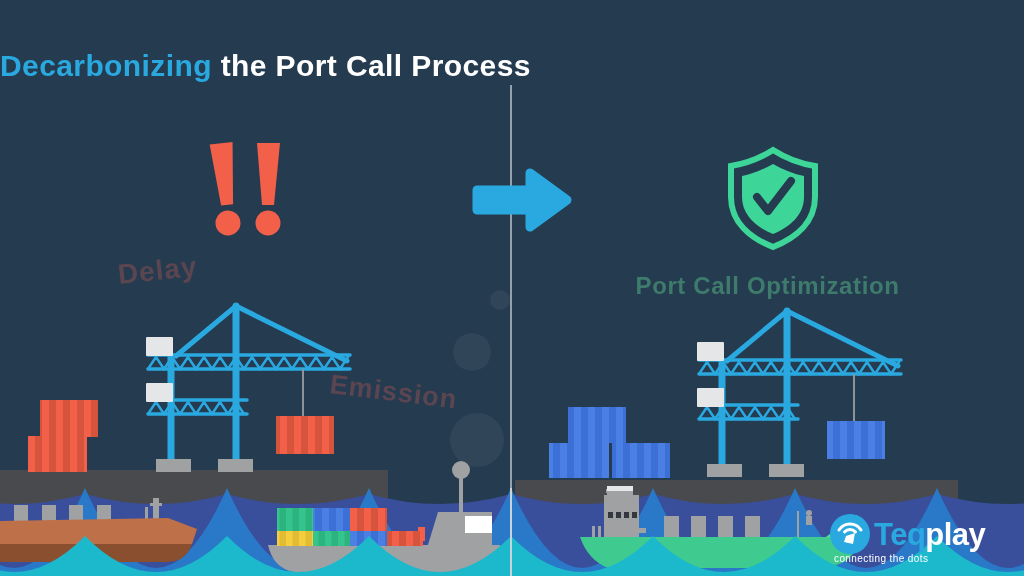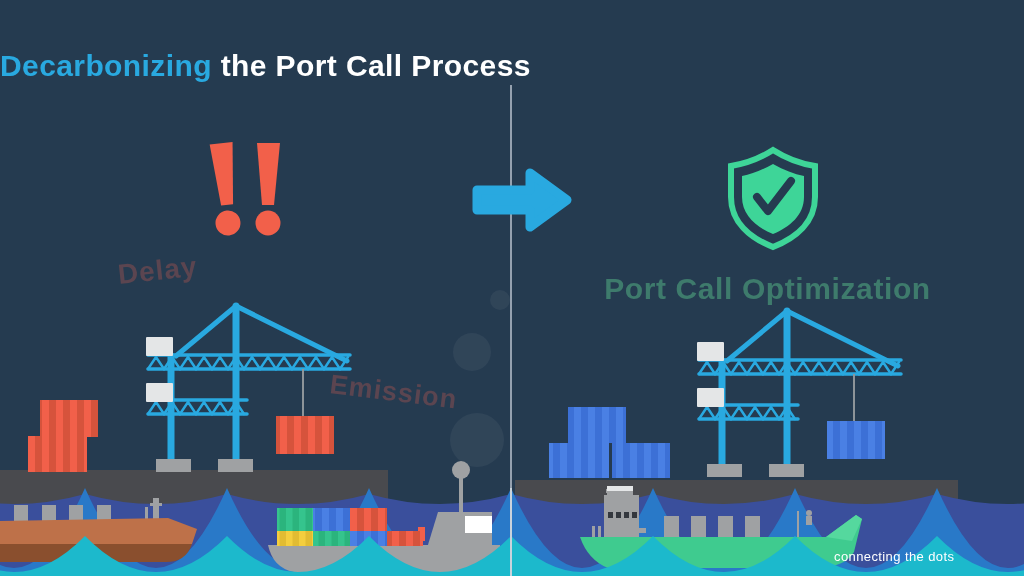--- a/index.html
+++ b/index.html
@@ -40,28 +40,28 @@
   .label-delay{
     left:118px;top:259px;font-size:28px;color:var(--muted-red);
     transform:rotate(-6deg);transform-origin:left center;letter-spacing:1px;
   }
   .label-emission{
     left:330px;top:369px;font-size:27px;color:var(--muted-red);
     transform:rotate(7deg);transform-origin:left center;letter-spacing:1px;
   }
   .label-optimization{
     left:511px;top:272px;width:513px;text-align:center;
-    font-size:30px;color:var(--muted-green);letter-spacing:0.6px;
+    font-size:24px;color:var(--muted-green);letter-spacing:0.6px;
   }
   .logo{position:absolute;right:10px;bottom:12px;width:184px;}
   .logo-row{display:flex;align-items:center;gap:4px;}
   .logo-icon{width:40px;height:40px;flex:0 0 auto;}
   .wordmark{font-size:31px;font-weight:bold;letter-spacing:-0.5px;line-height:1;}
   .wm-teq{color:var(--accent);} .wm-play{color:var(--white);}
-  .tagline{color:var(--white);font-size:13px;letter-spacing:0.4px;margin:-1px 0 0 4px;}
+  .tagline{color:var(--white);font-size:10px;letter-spacing:0.4px;margin:-1px 0 0 4px;}
 </style>
 </head>
 <body>
 
 <svg class="scene" viewBox="0 0 1024 576">
   <defs>
     <pattern id="pRed" width="14" height="60" patternUnits="userSpaceOnUse">
       <rect class="prA" width="14" height="60"></rect>
         <rect class="prB" x="7" width="7" height="60"></rect>
     </pattern>
@@ -201,14 +201,23 @@
   <line class="s-divider2" stroke-width="2" x1="511" y1="488" x2="511" y2="576"></line>
 </svg>
 
 <h1 class="title"><span class="hl">Decarbonizing</span><span> the Port Call Process</span></h1>
 
 <div class="label label-delay">Delay</div>
 <div class="label label-emission">Emission</div>
 <div class="label label-optimization">Port Call Optimization</div>
 
 <div class="logo">
+  <div class="logo-row">
+    <svg class="logo-icon" viewBox="0 0 40 40">
+      <circle class="f-accent" cx="20" cy="20" r="20"></circle>
+      <path d="M9,16 A13,13 0 0 1 31,16" stroke="#FFFFFF" stroke-width="3" fill="none" stroke-linecap="round"></path>
+      <path d="M14.5,18 A7.5,7.5 0 0 1 25.5,18" stroke="#FFFFFF" stroke-width="3" fill="none" stroke-linecap="round"></path>
+      <path class="f-white" d="M16,22 L25,19 L23,30 L14,28 Z"></path>
+    </svg>
+    <div class="wordmark"><span class="wm-teq">Teq</span><span class="wm-play">play</span></div>
+  </div>
   <div class="tagline">connecting the dots</div>
 </div>
 
 </body></html>

